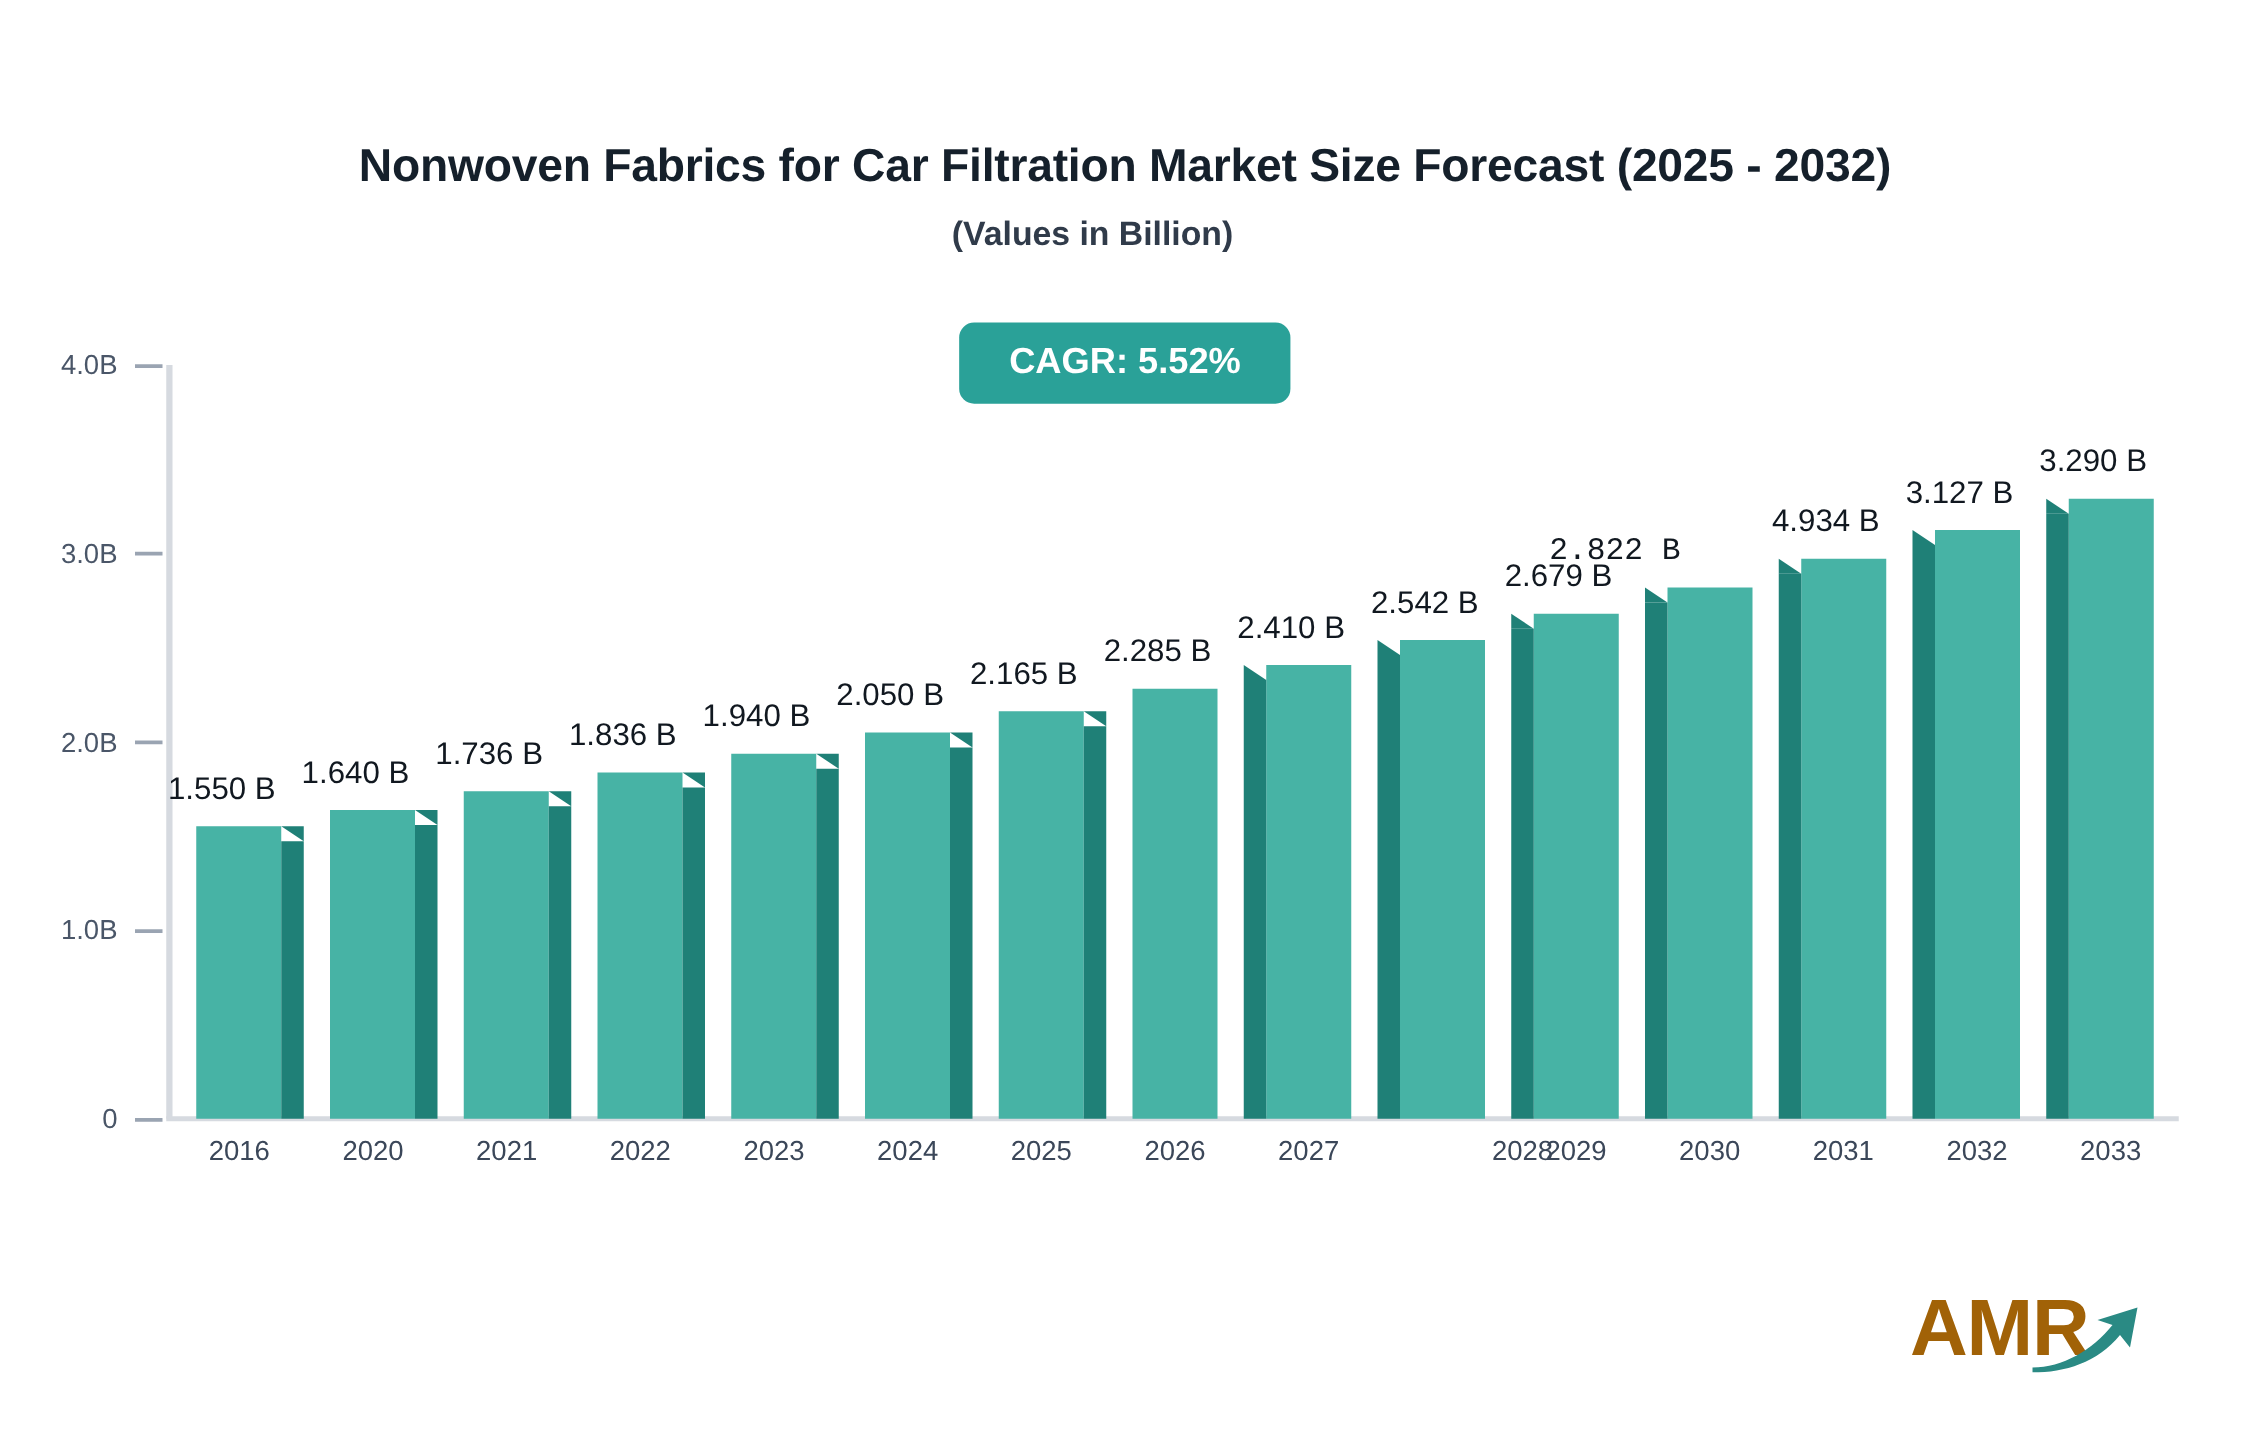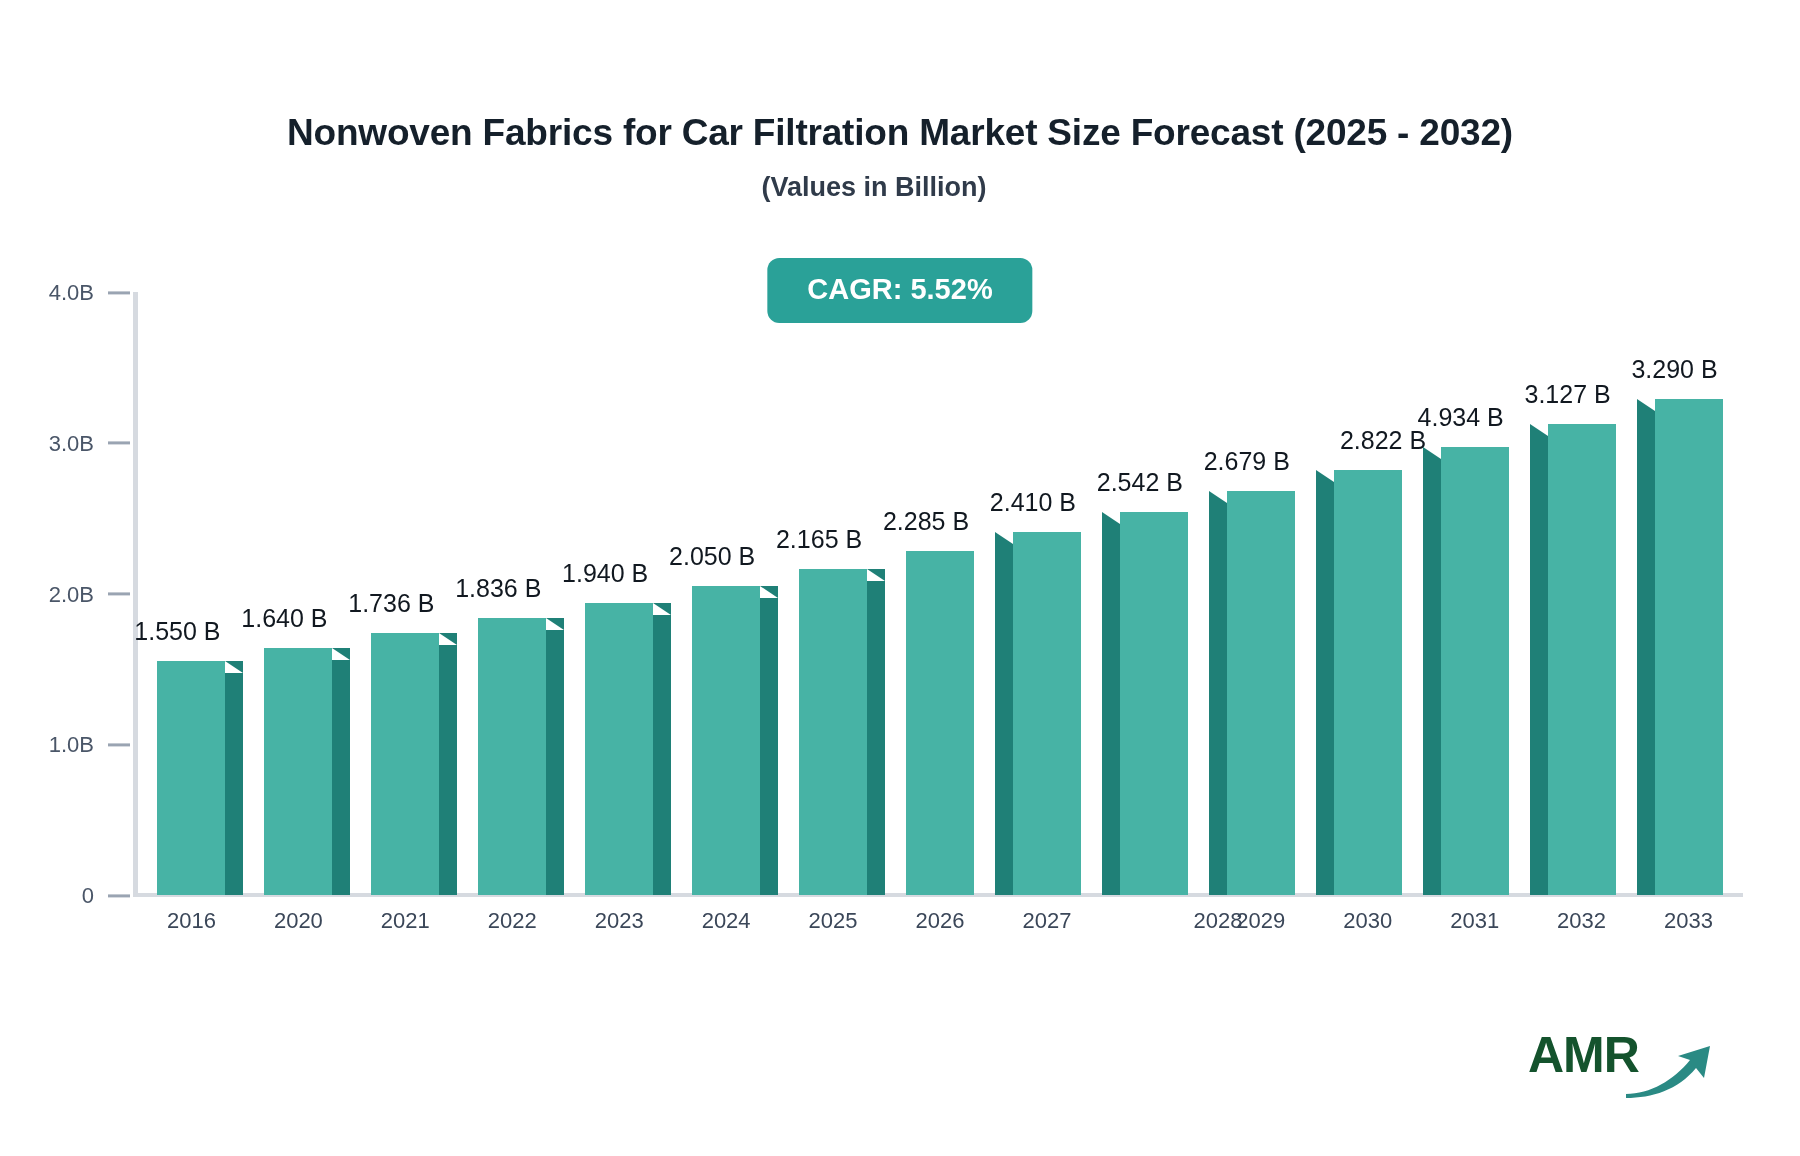--- a/index.html
+++ b/index.html
@@ -160,23 +160,23 @@
     position: absolute;
     left: 1528px;
     top: 1028px;
     width: 190px;
     height: 70px;
   }
   .logo .amr-text {
     position: absolute;
     left: 0;
     top: 2px;
-    font-size: 50px;
+    font-size: 64px;
     font-weight: bold;
-    color: #14532d;
+    color: #a16207;
     letter-spacing: -1px;
     line-height: 1;
   }
   .logo svg { position: absolute; left: 96px; top: 16px; }
 </style>
 </head>
 <body>
 
 <div class="page">
 
@@ -266,21 +266,21 @@
         <div class="side" style="height: 391.859px; background: rgb(31, 128, 119);"></div>
         <div class="cap" style="bottom: 391.859px;"></div>
       </div>
       <div class="bar-label" style="left: 1246.8px; top: 447.141px;">2.679 B</div>
       <div class="xtick" style="left: 1260.8px;">2029</div>
       <div class="bar left3d" style="left: 1333.73px; width: 68px; height: 425.416px;">
         <div class="front" style="height: 425.416px; background: rgb(71, 179, 165);"></div>
         <div class="side" style="height: 413.416px; background: rgb(31, 128, 119);"></div>
         <div class="cap" style="bottom: 413.416px;"></div>
       </div>
-      <div class="bar-label" style="left: 1383px; top: 425.584px;">2.822 B</div>
+      <div class="bar-label" style="left: 1292px; top: 425.584px; font-family: Liberation Mono, monospace;">2.822 B</div>
       <div class="xtick" style="left: 1367.73px;">2030</div>
       <div class="bar left3d" style="left: 1440.67px; width: 68px; height: 447.878px;">
         <div class="front" style="height: 447.878px; background: rgb(71, 179, 165);"></div>
         <div class="side" style="height: 435.878px; background: rgb(31, 128, 119);"></div>
         <div class="cap" style="bottom: 435.878px;"></div>
       </div>
       <div class="bar-label" style="left: 1460.67px; top: 403.122px;">4.934 B</div>
       <div class="xtick" style="left: 1474.67px;">2031</div>
       <div class="bar left3d" style="left: 1547.6px; width: 68px; height: 471.395px;">
         <div class="front" style="height: 471.395px; background: rgb(71, 179, 165);"></div>

